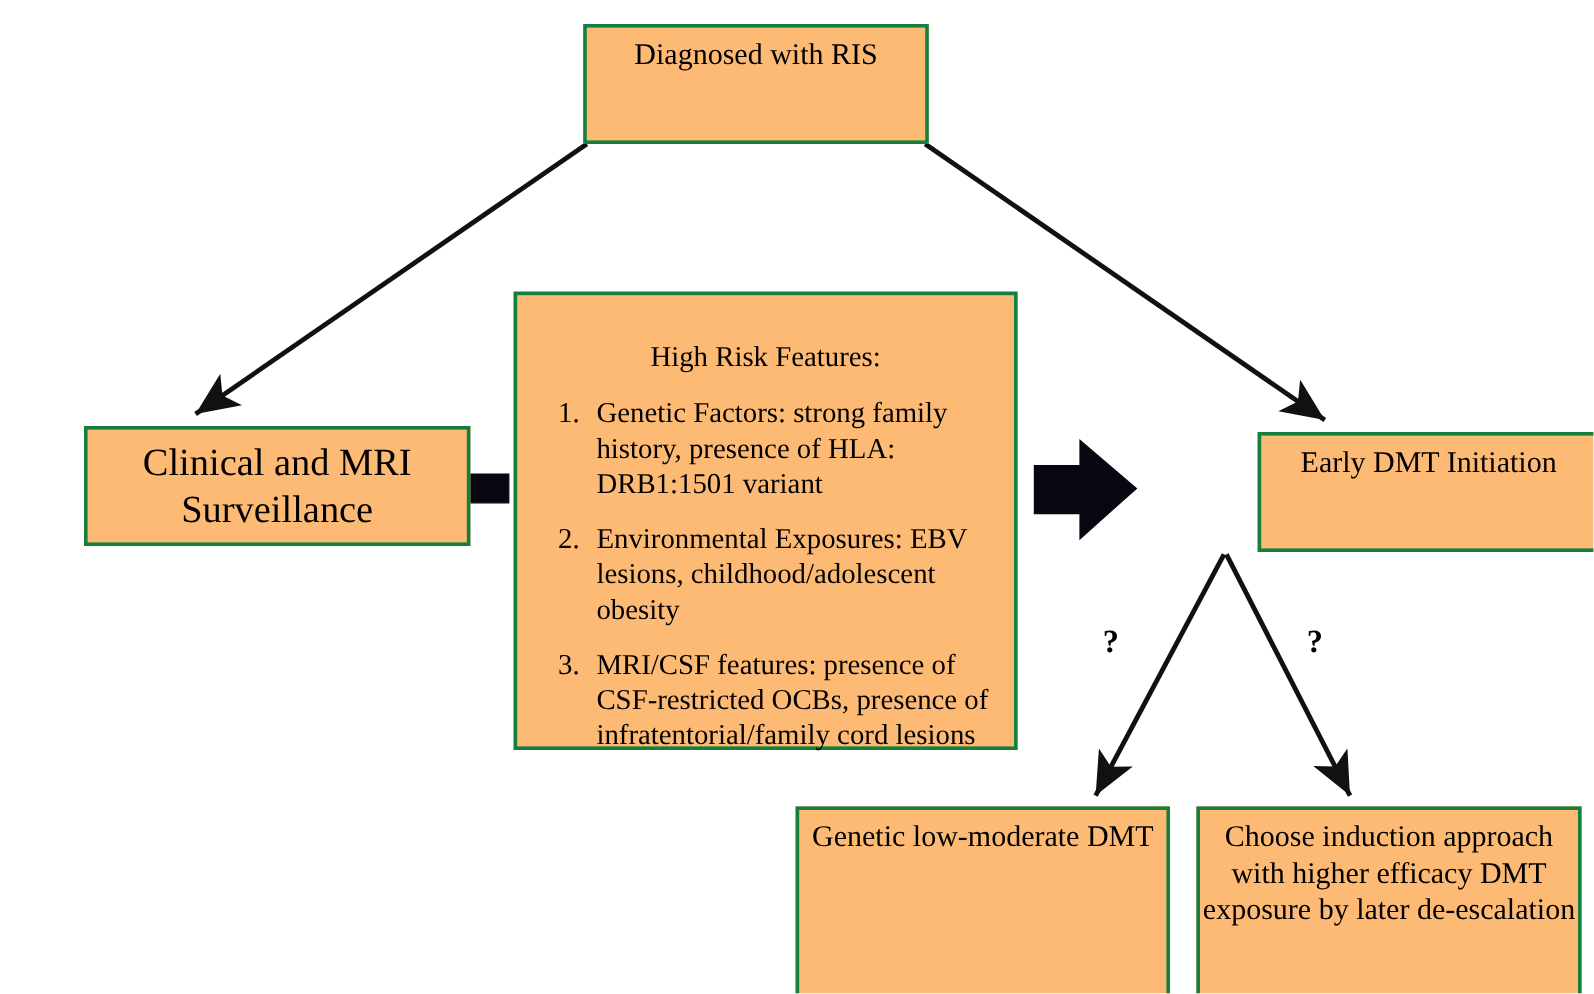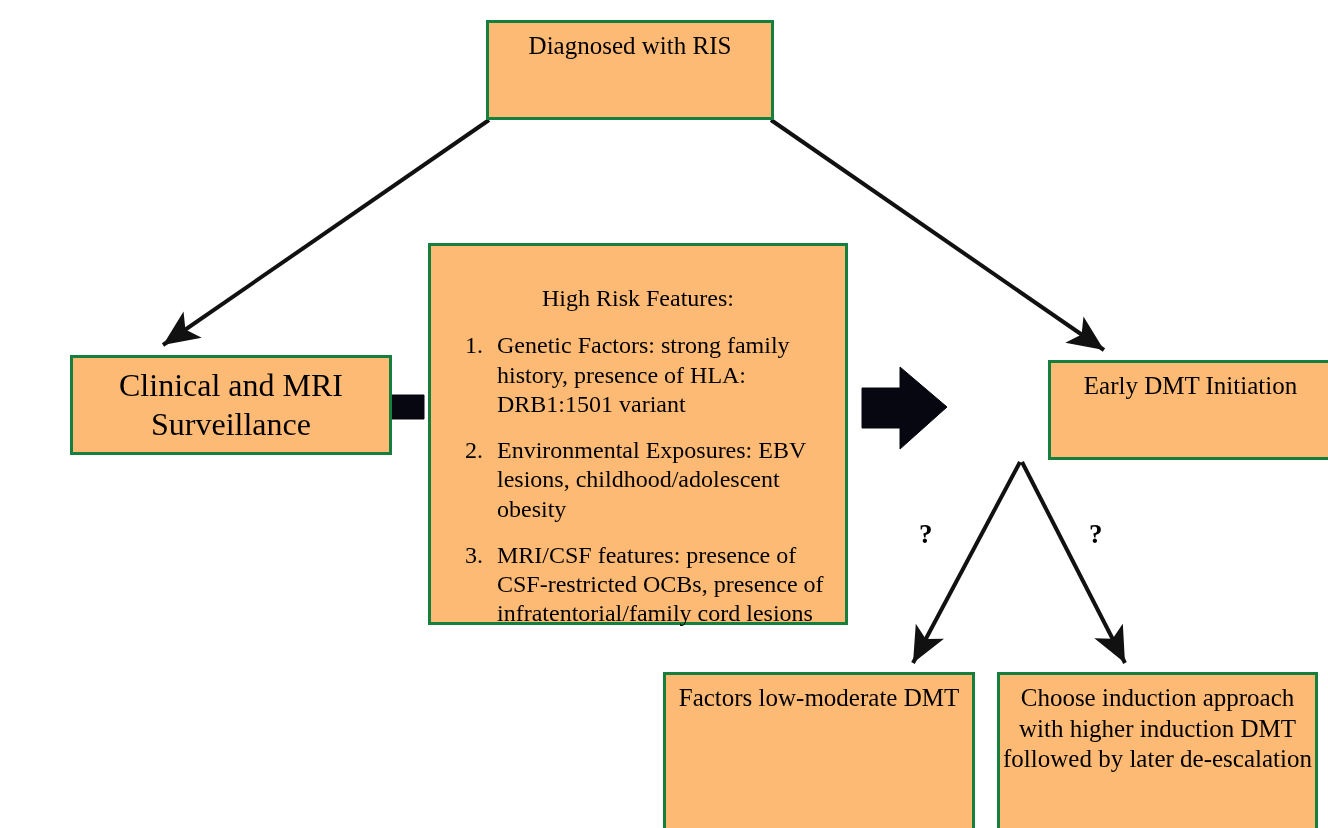--- a/index.html
+++ b/index.html
@@ -150,20 +150,20 @@
   </div>
 
   <div class="node" id="node-right">
     <div class="inner">Early DMT Initiation</div>
   </div>
 
   <div class="qmark" id="qmark-left">?</div>
   <div class="qmark" id="qmark-right">?</div>
 
   <div class="node" id="node-bl">
-    <div class="inner">Factors low-moderate DMT</div>
+    <div class="inner">Genetic low-moderate DMT</div>
   </div>
 
   <div class="node" id="node-br">
-    <div class="inner">Choose induction approach with higher induction DMT followed by later de-escalation</div>
+    <div class="inner">Choose induction approach with higher efficacy DMT exposure by later de-escalation</div>
   </div>
 
 </div>
 
 </body></html>

